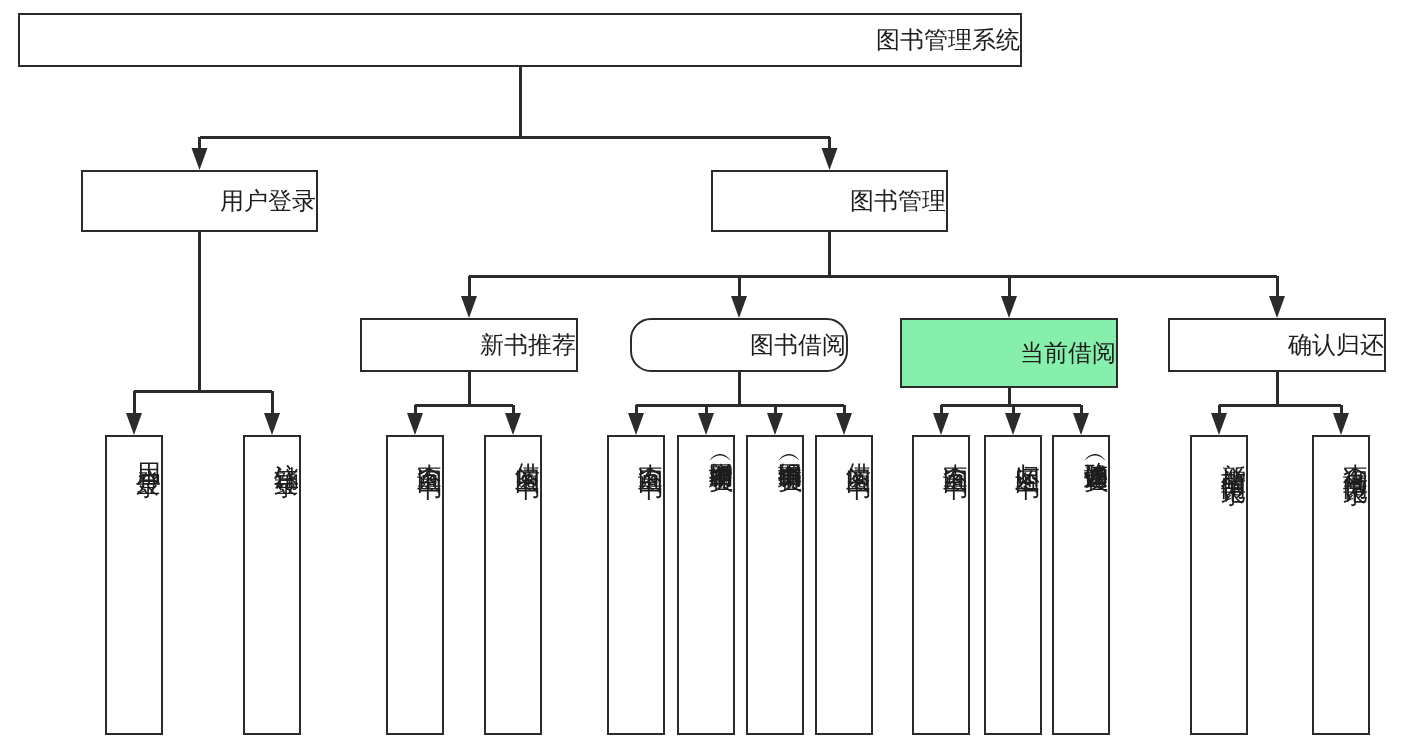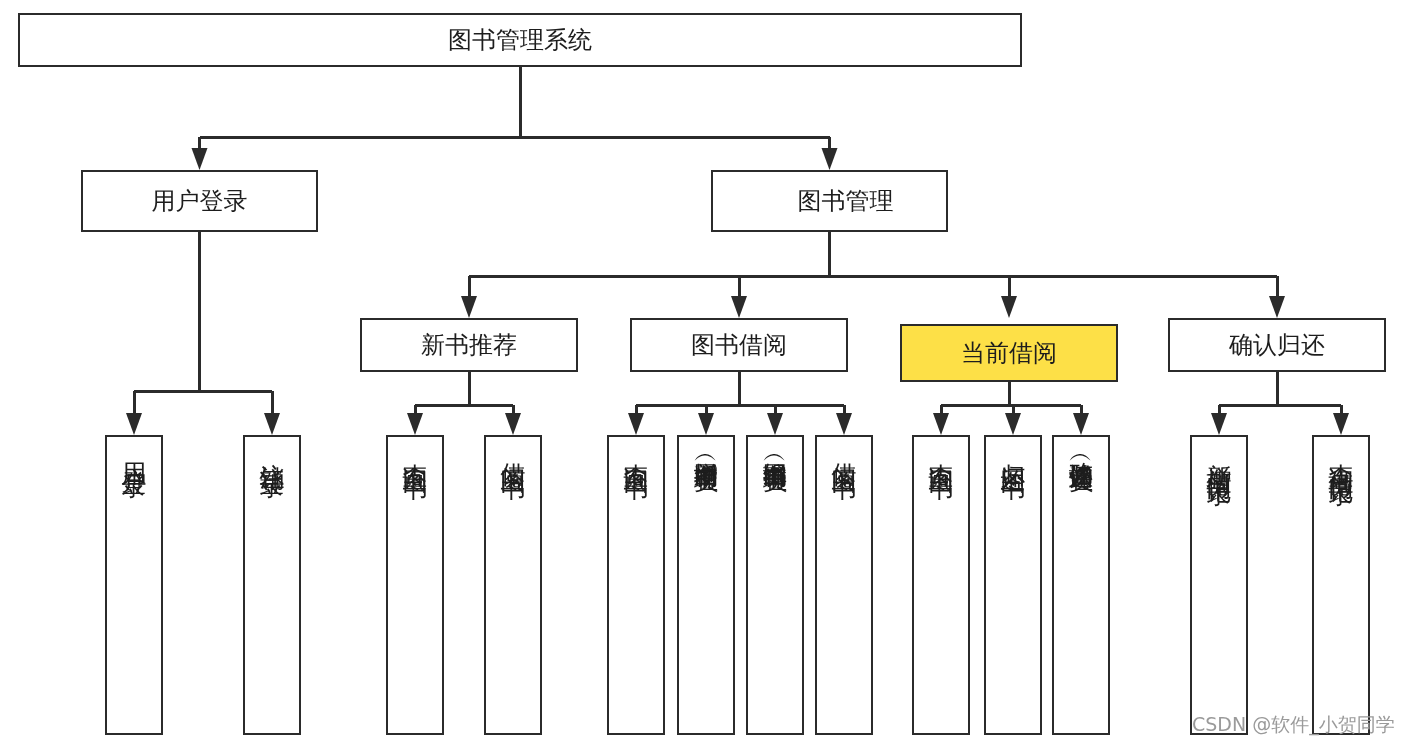--- a/index.html
+++ b/index.html
@@ -27,21 +27,21 @@
     height: 747px;
     pointer-events: none;
   }
   .node {
     position: absolute;
     box-sizing: border-box;
     background: #ffffff;
     border: 2px solid #2b2b2b;
     display: flex;
     align-items: center;
-    justify-content: center;
+    justify-content: flex-end;
     overflow: hidden;
   }
   .node-label {
     color: #1d1d1d;
     text-align: center;
     white-space: nowrap;
     line-height: 1.12;
   }
   .node.horizontal .node-label {
     font-size: 24px;
@@ -136,24 +136,24 @@
       </div>
       <div class="node horizontal" id="node-user-login" style="left: 81px; top: 170px; width: 237px; height: 62px; border-color: rgb(43, 43, 43); background: rgb(255, 255, 255);">
         <span class="node-label" style="color: rgb(29, 29, 29);">用户登录</span>
       </div>
       <div class="node horizontal" id="node-book-manage" style="left: 711px; top: 170px; width: 237px; height: 62px; border-color: rgb(43, 43, 43); background: rgb(255, 255, 255); padding-left: 32px;">
         <span class="node-label" style="color: rgb(29, 29, 29);">图书管理</span>
       </div>
       <div class="node horizontal" id="node-new-book-rec" style="left: 360px; top: 318px; width: 218px; height: 54px; border-color: rgb(43, 43, 43); background: rgb(255, 255, 255);">
         <span class="node-label" style="color: rgb(29, 29, 29);">新书推荐</span>
       </div>
-      <div class="node horizontal" id="node-book-borrow" style="left: 630px; top: 318px; width: 218px; height: 54px; border-color: rgb(43, 43, 43); background: rgb(255, 255, 255);">
+      <div class="node horizontal" id="node-book-borrow" style="left: 630px; top: 318px; width: 218px; height: 54px; border-color: rgb(43, 43, 43); background: rgb(255, 255, 255); border-radius: 21px;">
         <span class="node-label" style="color: rgb(29, 29, 29);">图书借阅</span>
       </div>
-      <div class="node horizontal" id="node-current-borrow" style="left: 900px; top: 318px; width: 218px; height: 58px; border-color: rgb(43, 43, 43); background: #fde047; margin-top: 6px;">
+      <div class="node horizontal" id="node-current-borrow" style="left: 900px; top: 318px; width: 218px; height: 70px; border-color: rgb(43, 43, 43); background: #86efac;">
         <span class="node-label" style="color: rgb(29, 29, 29);">当前借阅</span>
       </div>
       <div class="node horizontal" id="node-borrow-record" style="left: 1168px; top: 318px; width: 218px; height: 54px; border-color: rgb(43, 43, 43); background: rgb(255, 255, 255);">
         <span class="node-label" style="color: rgb(29, 29, 29);">确认归还</span>
       </div>
       <div class="node vertical" id="node-leaf-user-login" style="left: 105px; top: 435px; width: 58px; height: 300px; border-color: rgb(43, 43, 43); background: rgb(255, 255, 255);">
         <span class="node-label" style="color: rgb(29, 29, 29);">用户登录</span>
       </div>
       <div class="node vertical" id="node-leaf-user-logout" style="left: 243px; top: 435px; width: 58px; height: 300px; border-color: rgb(43, 43, 43); background: rgb(255, 255, 255);">
         <span class="node-label" style="color: rgb(29, 29, 29);">注销登录</span>
@@ -185,14 +185,13 @@
       <div class="node vertical tall-text" id="node-leaf-confirm-return" style="left: 1052px; top: 435px; width: 58px; height: 300px; border-color: rgb(43, 43, 43); background: rgb(255, 255, 255);">
         <span class="node-label" style="color: rgb(29, 29, 29);">确认归还（管理员）</span>
       </div>
       <div class="node vertical" id="node-leaf-add-record" style="left: 1190px; top: 435px; width: 58px; height: 300px; border-color: rgb(43, 43, 43); background: rgb(255, 255, 255);">
         <span class="node-label" style="color: rgb(29, 29, 29);">新增借阅记录</span>
       </div>
       <div class="node vertical" id="node-leaf-query-record" style="left: 1312px; top: 435px; width: 58px; height: 300px; border-color: rgb(43, 43, 43); background: rgb(255, 255, 255);">
         <span class="node-label" style="color: rgb(29, 29, 29);">查询借阅记录</span>
       </div>
     </div>
-  <div class="watermark">CSDN @软件_小贺同学</div>
 </div>
 
 </body></html>

